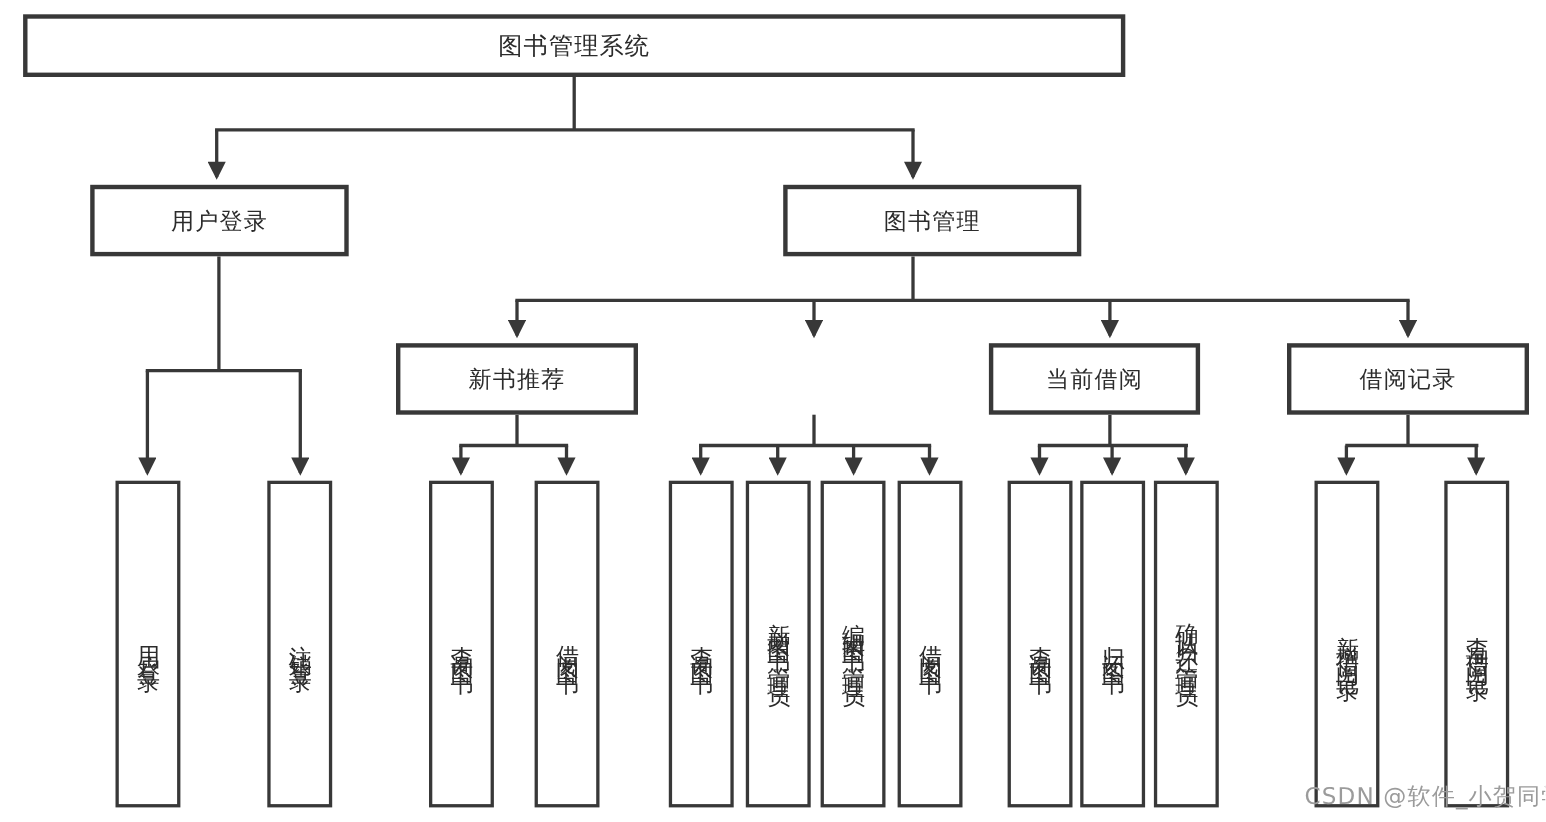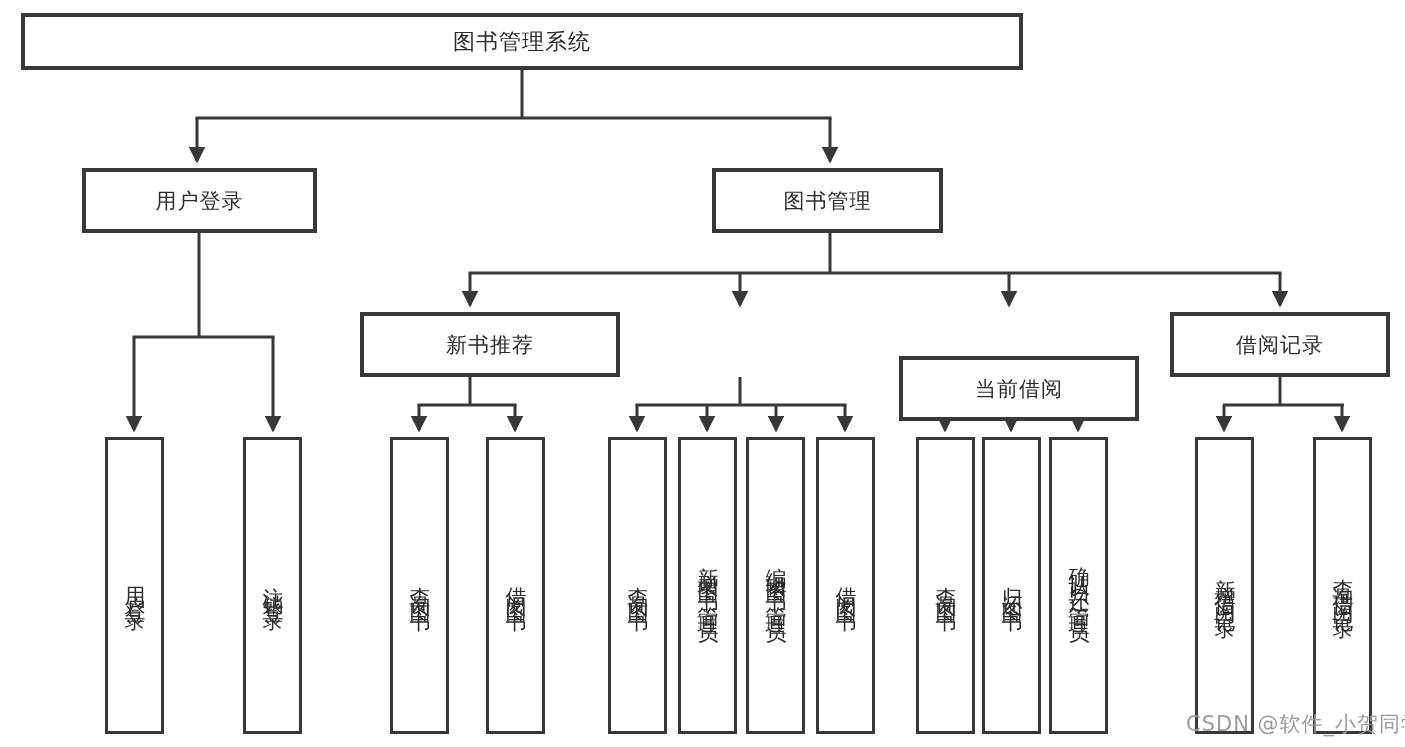--- a/index.html
+++ b/index.html
@@ -105,28 +105,28 @@
     </g>
   </svg>
 
   <div class="box h root" style="left:21px; top:13px; width:1002px; height:57px;">
     <span>图书管理系统</span>
   </div>
 
   <div class="box h" style="left:82px; top:168px; width:235px; height:65px;">
     <span>用户登录</span>
   </div>
-  <div class="box h" style="left:712px; top:168px; width:231px; height:65px;">
+  <div class="box h" style="left:712px; top:168px; width:271px; height:65px;">
     <span>图书管理</span>
   </div>
 
-  <div class="box h" style="left:360px; top:312px; width:260px; height:65px;">
+  <div class="box h" style="left:360px; top:312px; width:220px; height:65px;">
     <span>新书推荐</span>
   </div>
-  <div class="box h" style="left:899px; top:312px; width:240px; height:65px;margin-top:44px;">
+  <div class="box h" style="left:899px; top:312px; width:192px; height:65px;">
     <span>当前借阅</span>
   </div>
   <div class="box h" style="left:1170px; top:312px; width:220px; height:65px;">
     <span>借阅记录</span>
   </div>
 
   <div class="box v" style="left:105px; top:437px; width:59px; height:297px;">
     <span class="vtext">用户登录</span>
   </div>
   <div class="box v" style="left:243px; top:437px; width:59px; height:297px;">

